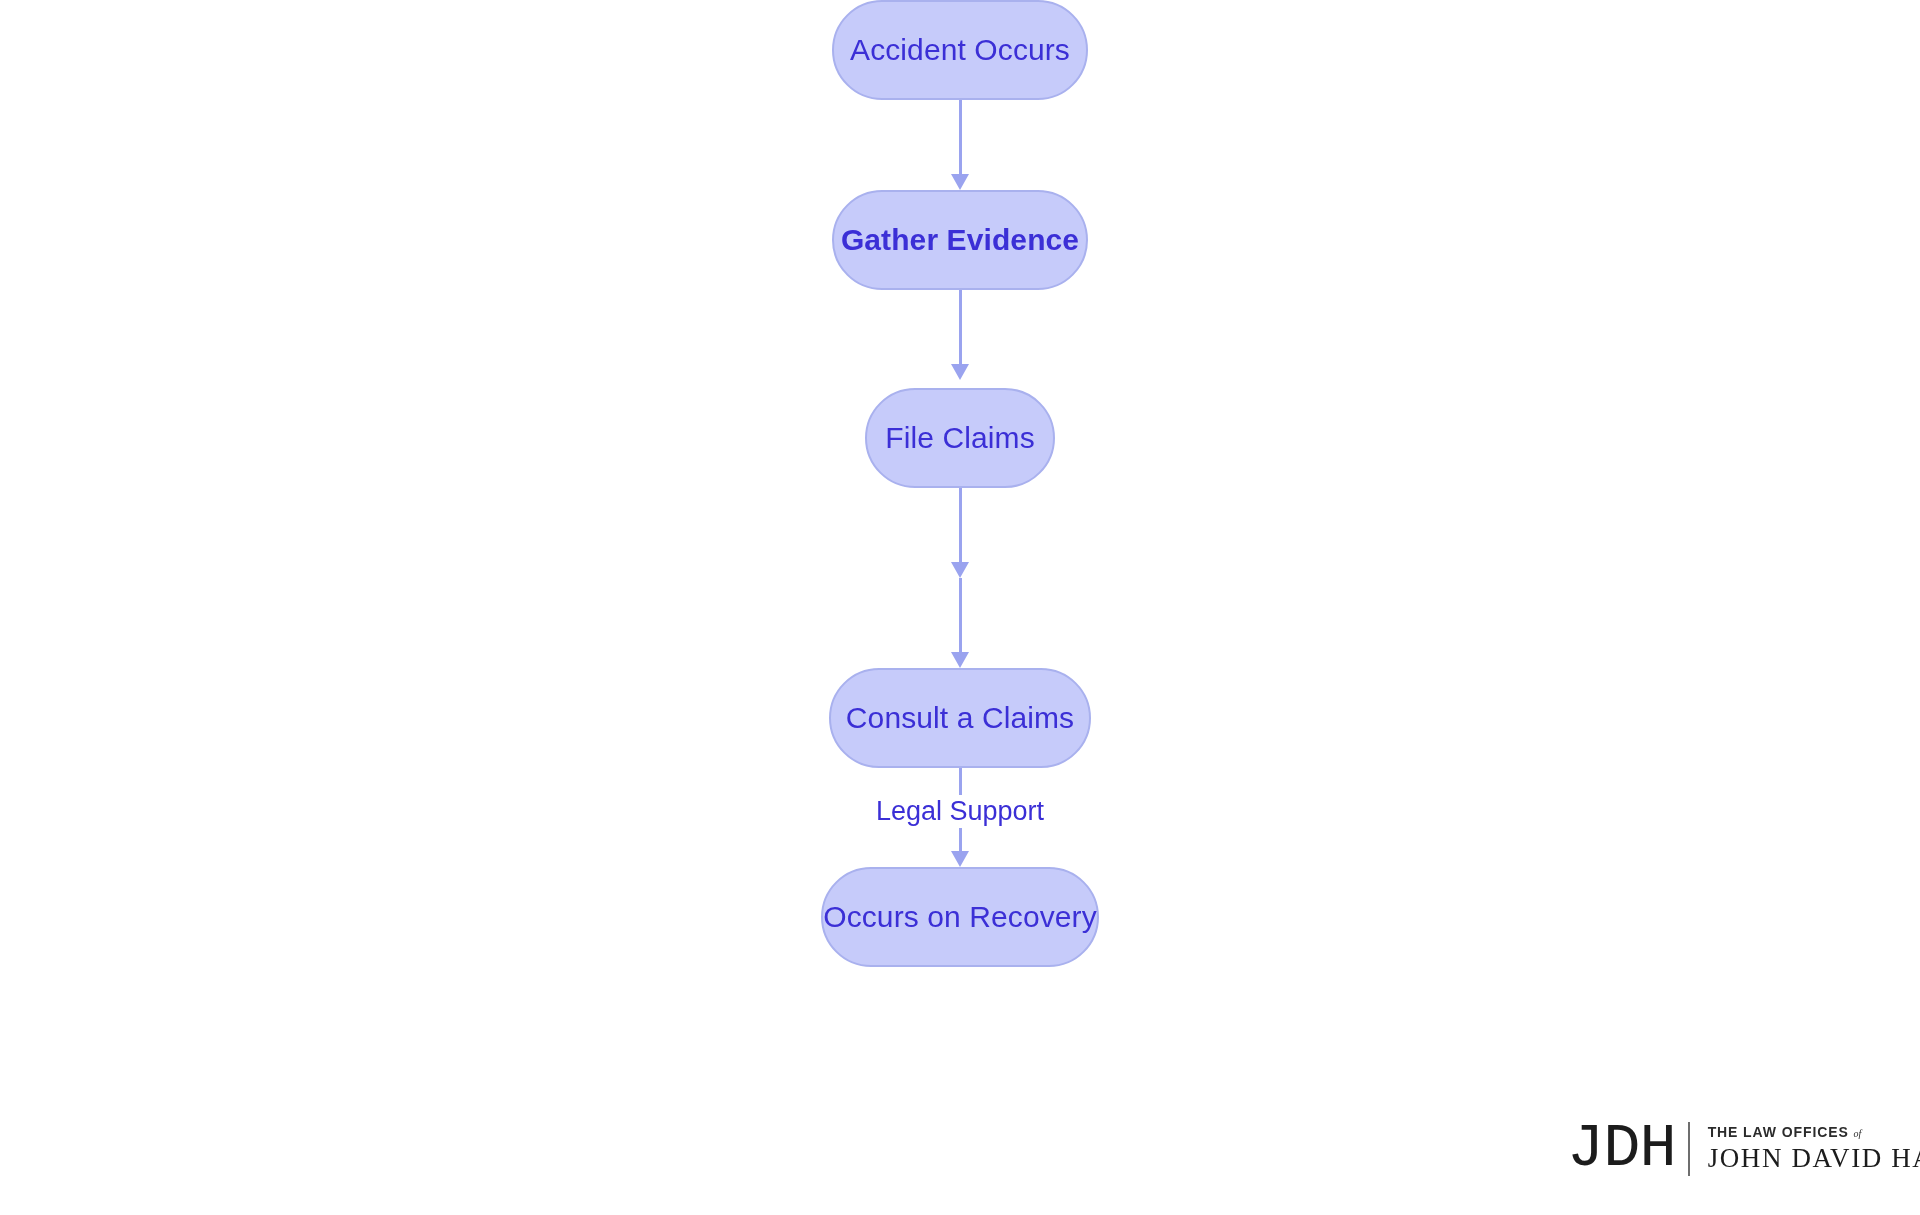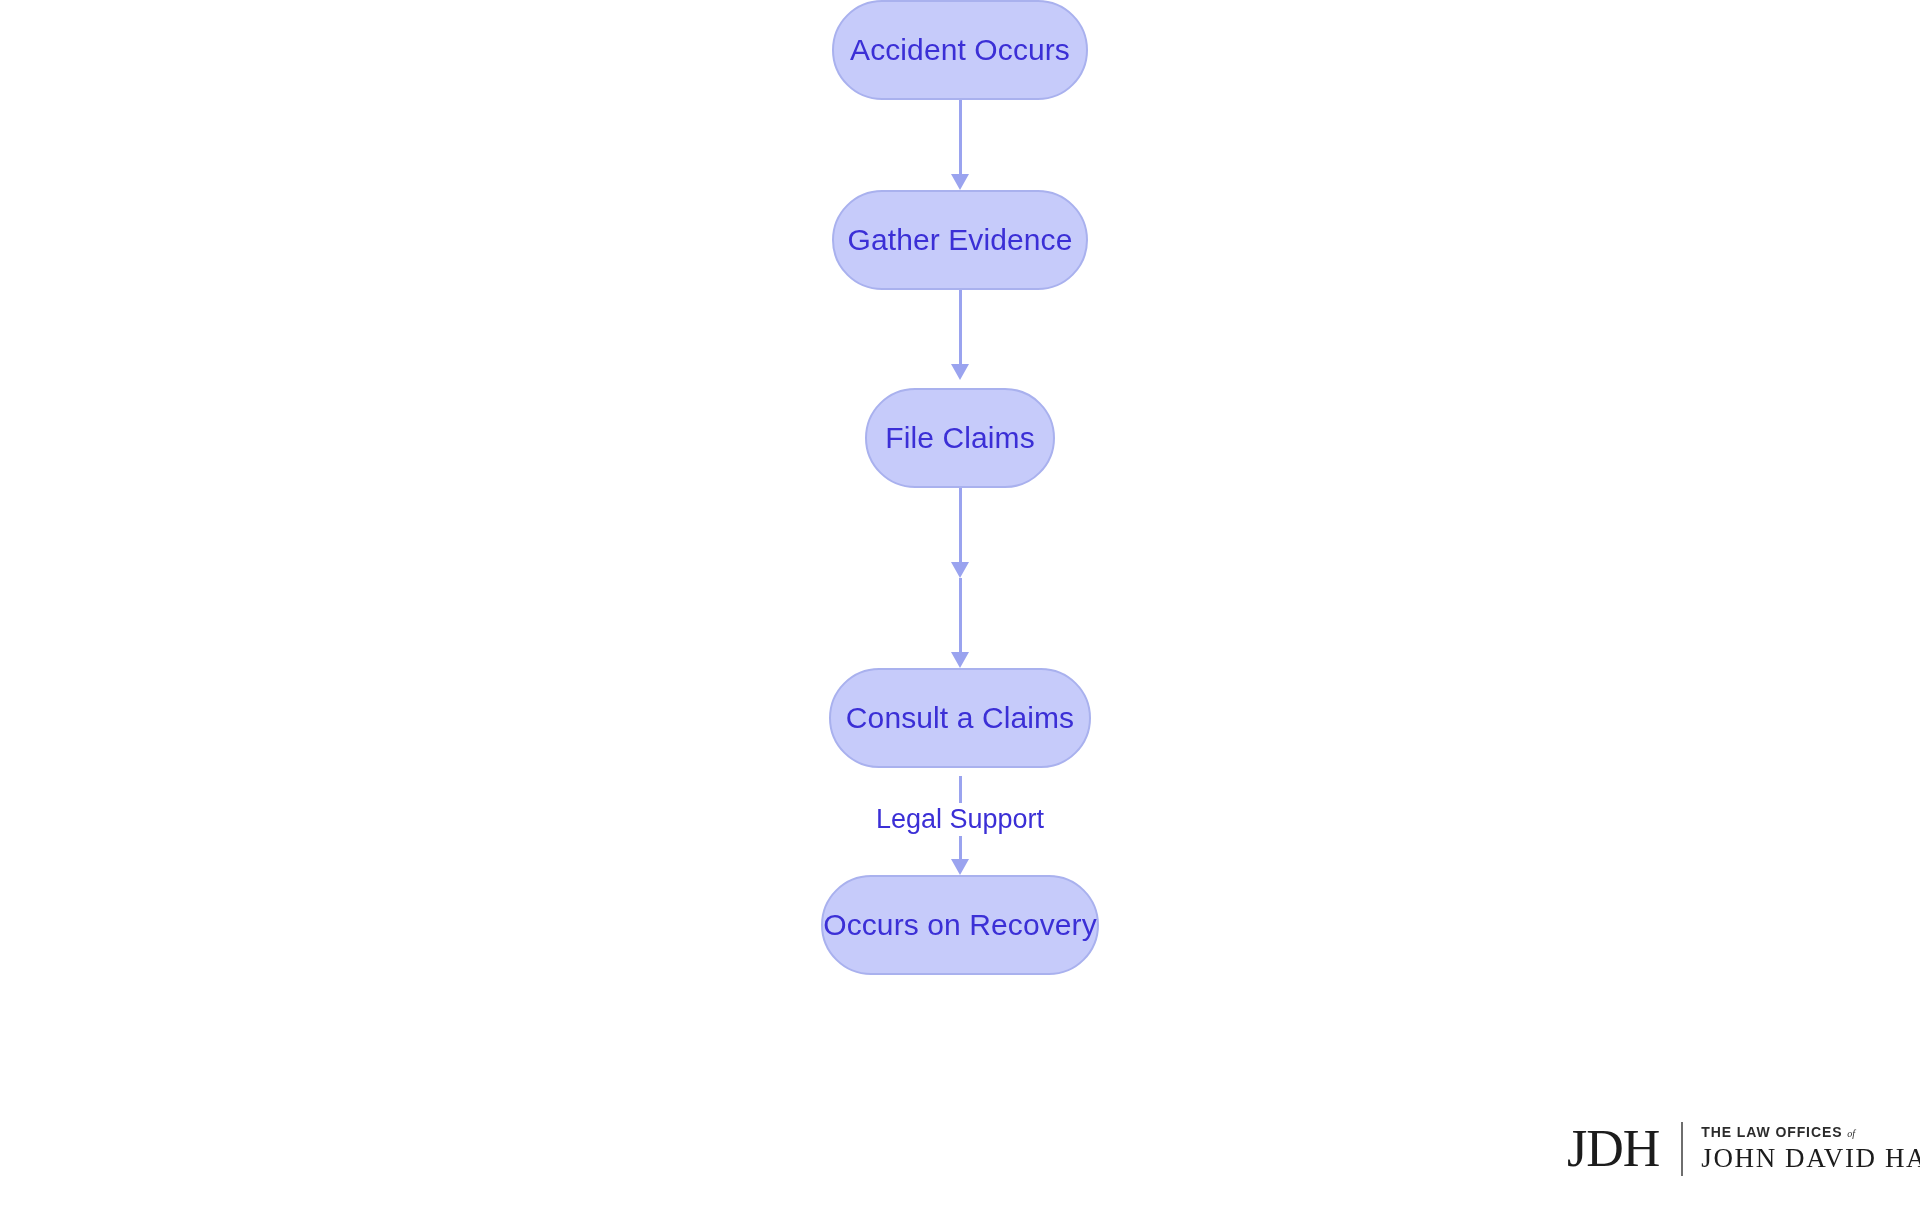--- a/index.html
+++ b/index.html
@@ -52,21 +52,21 @@
     padding: 0 44px;
   }
   .node-label {
     display: block;
     line-height: 1;
     text-align: center;
   }
 
   
   .node-w-accident   { width: 256px; }
-  .node-w-gather     { width: 256px; }
+  .node-w-gather     { width: 256px; font-weight: bold; }
   .node-w-file       { width: 190px; margin-top: 8px; }
   .node-w-meet       { width: 244px; }
   .node-w-consult    { width: 262px; }
   .node-w-focus      { width: 278px; }
 
   
   .connector {
     position: relative;
     width: 40px;
     display: flex;
@@ -86,21 +86,20 @@
     border-top: 16px solid #9aa3ef;
     margin-top: -1px;
   }
 
   .connector-plain { height: 90px; }
 
   
   .connector-labeled {
     height: 99px;
     width: 400px;
-    margin-top: 8px;
   }
   .connector-labeled .line-top    { height: 44px; width: 3px; background: #9aa3ef; }
   .connector-labeled .line-bottom { height: 40px; width: 3px; background: #9aa3ef; }
   .edge-label {
     color: #3b2fd6;
     font-size: 27px;
     line-height: 1;
     background: #ffffff;
     padding: 3px 6px;
     white-space: nowrap;
@@ -109,26 +108,26 @@
   
   .logo {
     position: absolute;
     left: 1567px;
     top: 1116px;
     display: flex;
     align-items: center;
     height: 66px;
   }
   .logo-mark {
-    font-family: Liberation Serif, serif;
-    font-size: 52px;
+    font-family: Liberation Mono, monospace;
+    font-size: 62px;
     line-height: 1;
     color: #1c1c1c;
     letter-spacing: -1px;
-    padding-right: 22px;
+    padding-right: 12px;
     display: block;
   }
   .logo-rule {
     width: 2px;
     height: 54px;
     background: #6e6e6e;
     flex: 0 0 auto;
   }
   .logo-text {
     padding-left: 18px;

